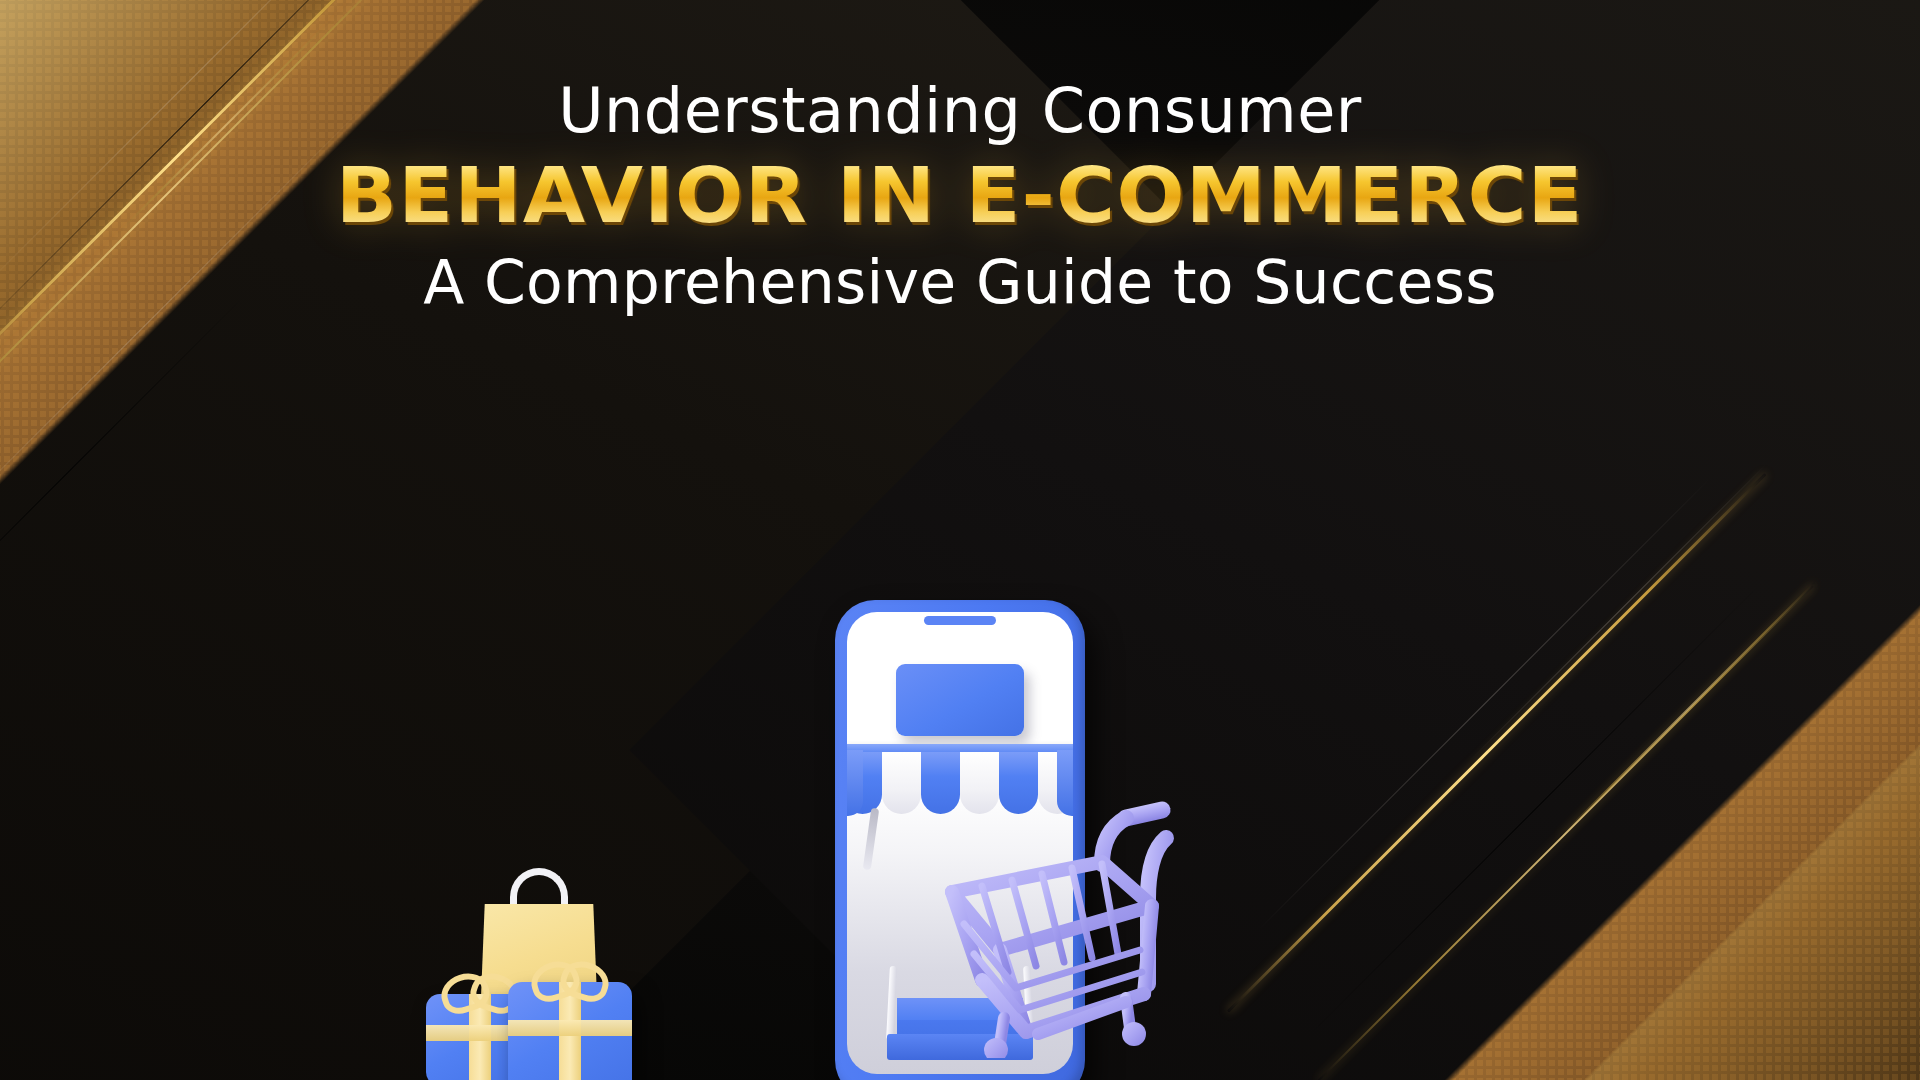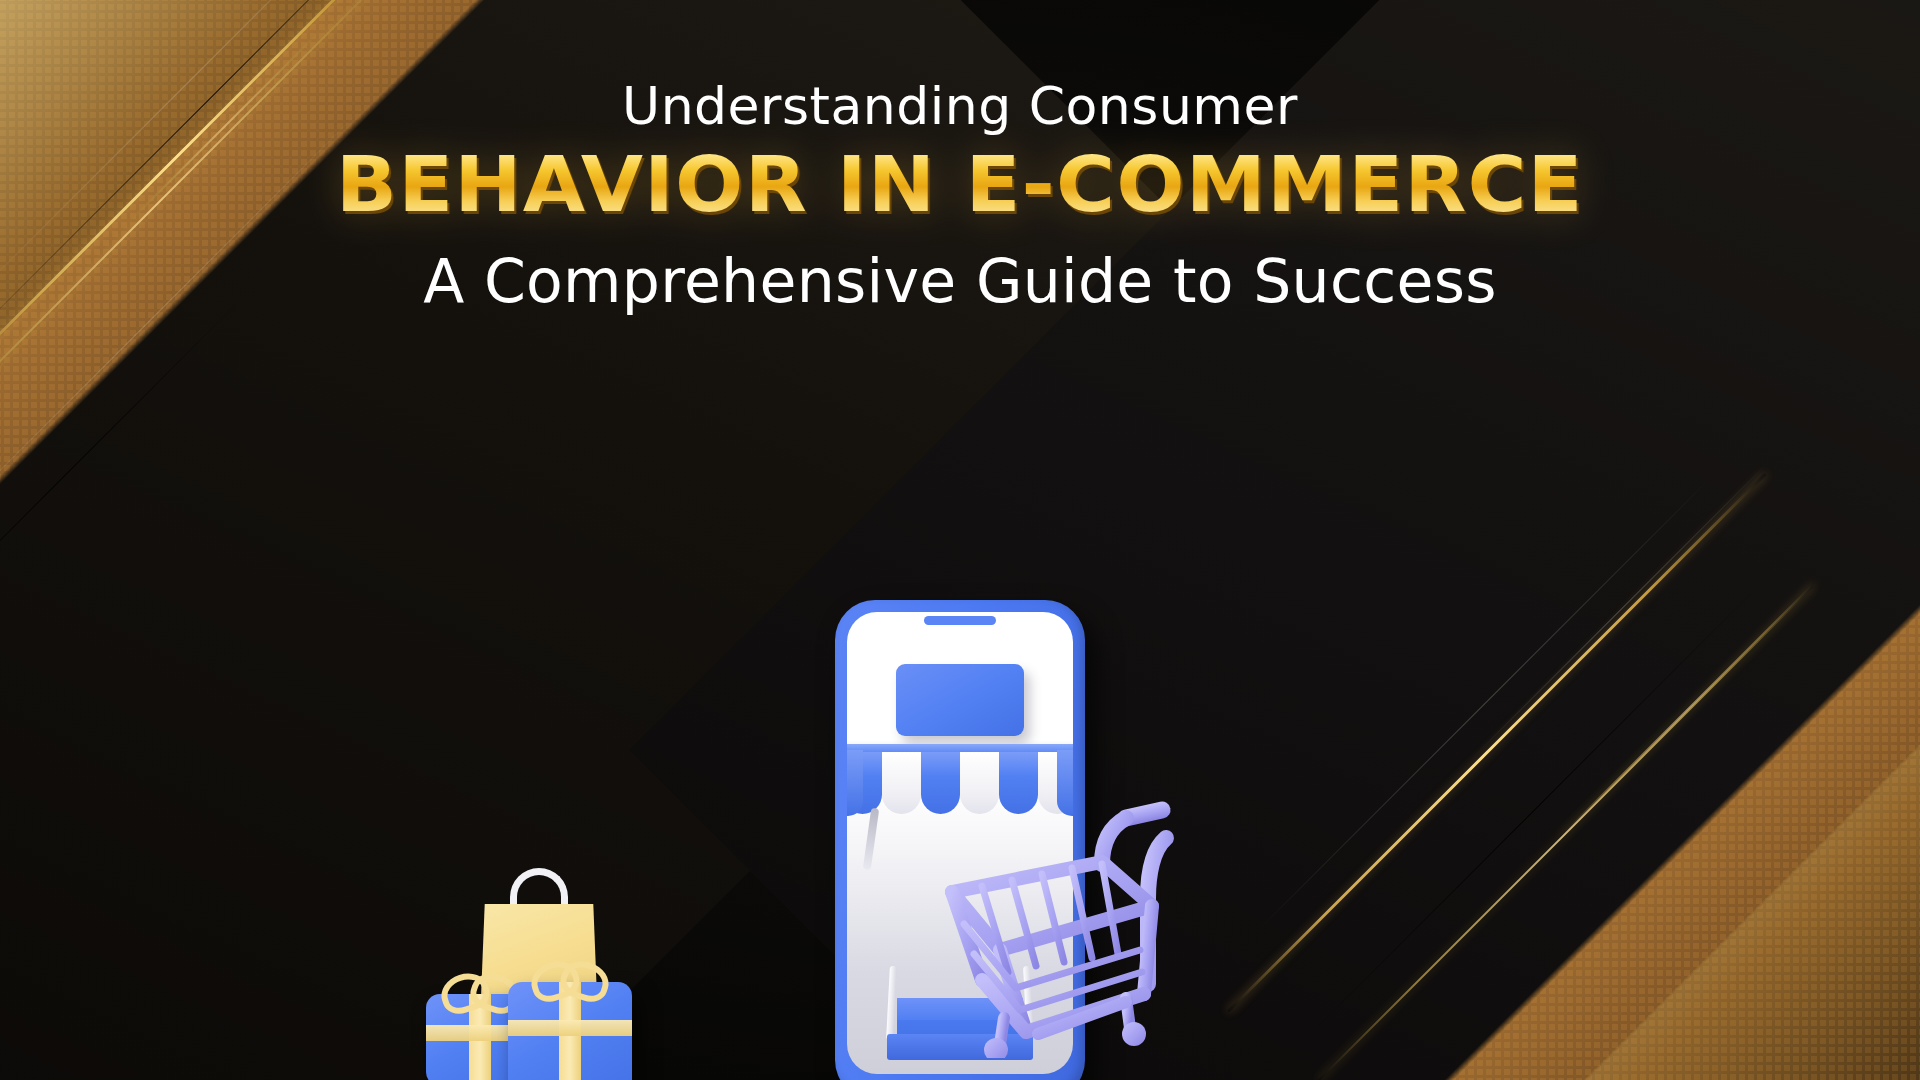--- a/index.html
+++ b/index.html
@@ -89,21 +89,21 @@
   .gline.dark{ height:1.4px; opacity:.9;
     background:linear-gradient(90deg, rgba(0,0,0,0) 0%, rgba(0,0,0,.95) 50%, rgba(0,0,0,0) 100%);
     box-shadow:none; }
 
   
   .headline{
     position:absolute;left:0;right:0;top:78px;
     text-align:center;z-index:40;
   }
   .line1{
-    font-size:52px;font-weight:400;letter-spacing:.5px;
+    font-size:62px;font-weight:400;letter-spacing:.5px;
     color:#ffffff;line-height:1.08;
     font-family:"DejaVu Sans", sans-serif;
   }
   .line2{
     display:inline-block;
     margin-top:6px;
     font-size:76px;font-weight:bold;letter-spacing:1px;
     line-height:1.18;
     font-family:"DejaVu Sans", sans-serif;
     transform:scaleX(1.06);
@@ -113,21 +113,21 @@
         #f6c62f 34%,
         #e8a612 52%,
         #f7cf57 68%,
         #f9e08a 82%,
         #e3a714 100%);
     -webkit-background-clip:text;background-clip:text;
     color:transparent;-webkit-text-fill-color:transparent;
     filter:drop-shadow(2px 3px 0px rgba(120,78,6,.85)) drop-shadow(0 0 18px rgba(255,190,60,.22));
   }
   .line3{
-    margin-top:18px;
+    margin-top:8px;
     font-size:60px;font-weight:400;letter-spacing:.3px;
     color:#ffffff;line-height:1.1;
     font-family:"DejaVu Sans", sans-serif;
   }
 
   
   .illu{ position:absolute; left:0; right:0; bottom:0; height:560px; z-index:30; }
 
   
   .phone{

